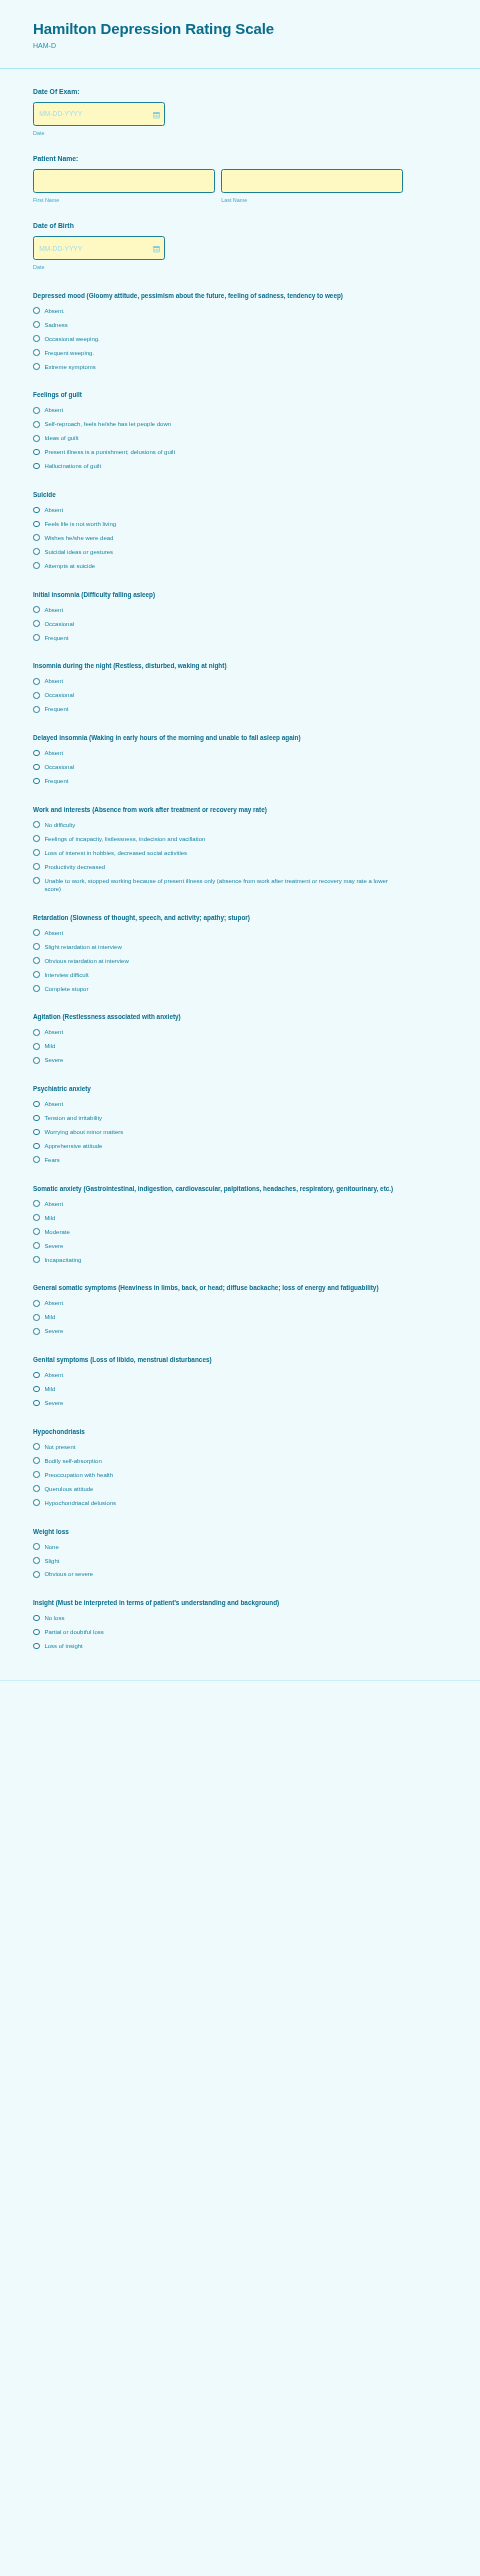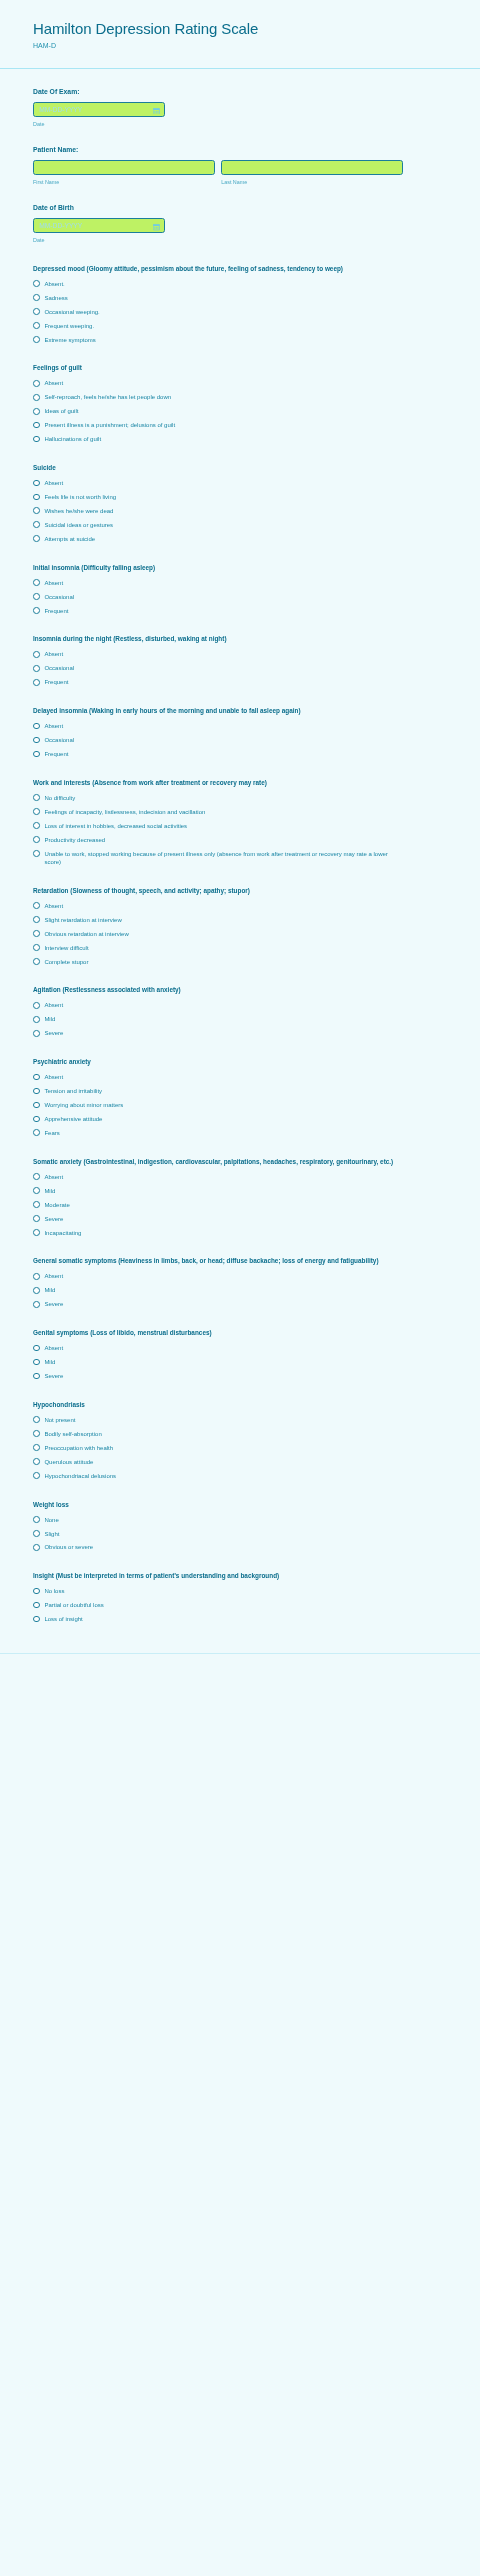--- a/index.html
+++ b/index.html
@@ -21,21 +21,21 @@
     position: relative;
   }
 
   
   .form-header {
     padding: 19.6px 33px 17.6px 33px;
     border-bottom: 0.5px solid #a9e6f4;
   }
   .form-title {
     font-size: 15px;
-    font-weight: normal;
+    font-weight: bold;
     color: #0a6d8c;
     letter-spacing: -0.1px;
     margin: 0 0 5.2px 0;
     line-height: 1.15;
   }
   .form-subtitle {
     font-size: 7px;
     font-weight: normal;
     color: #2191ae;
     margin: 0;
@@ -57,24 +57,24 @@
     margin-bottom: 6.2px;
     line-height: 1.35;
   }
 
   .input-row { display: flex; gap: 6.2px; }
 
   .input-col { width: 182px; }
 
   .text-input {
     width: 100%;
-    height: 15px;
+    height: 24px;
     border: 0.5px solid #1b7e9b;
     border-radius: 2.6px;
-    background: #bef264;
+    background: #fef9c3;
     outline: none;
     font-family: "Liberation Sans", sans-serif;
     font-size: 6.7px;
     color: #0a6d8c;
     padding: 2.1px 5.2px;
     display: block;
   }
   .text-input::placeholder { color: #9fdcef; }
 
   .date-wrap {

